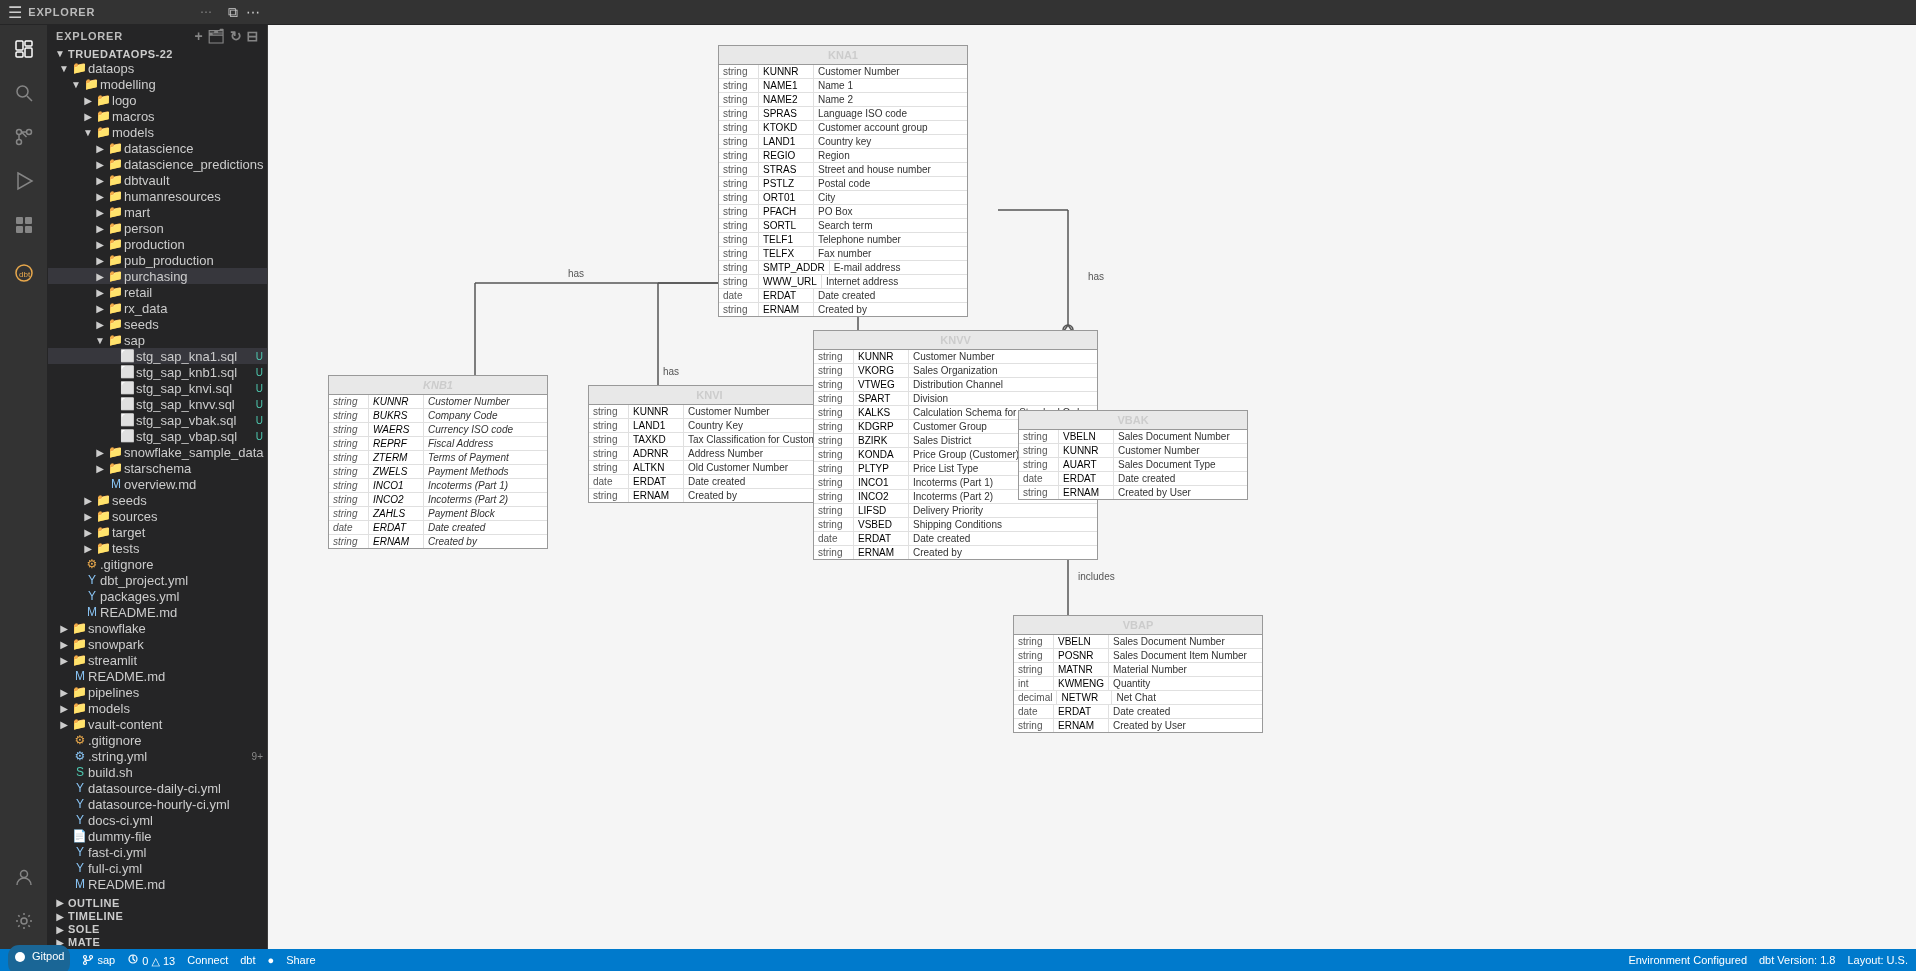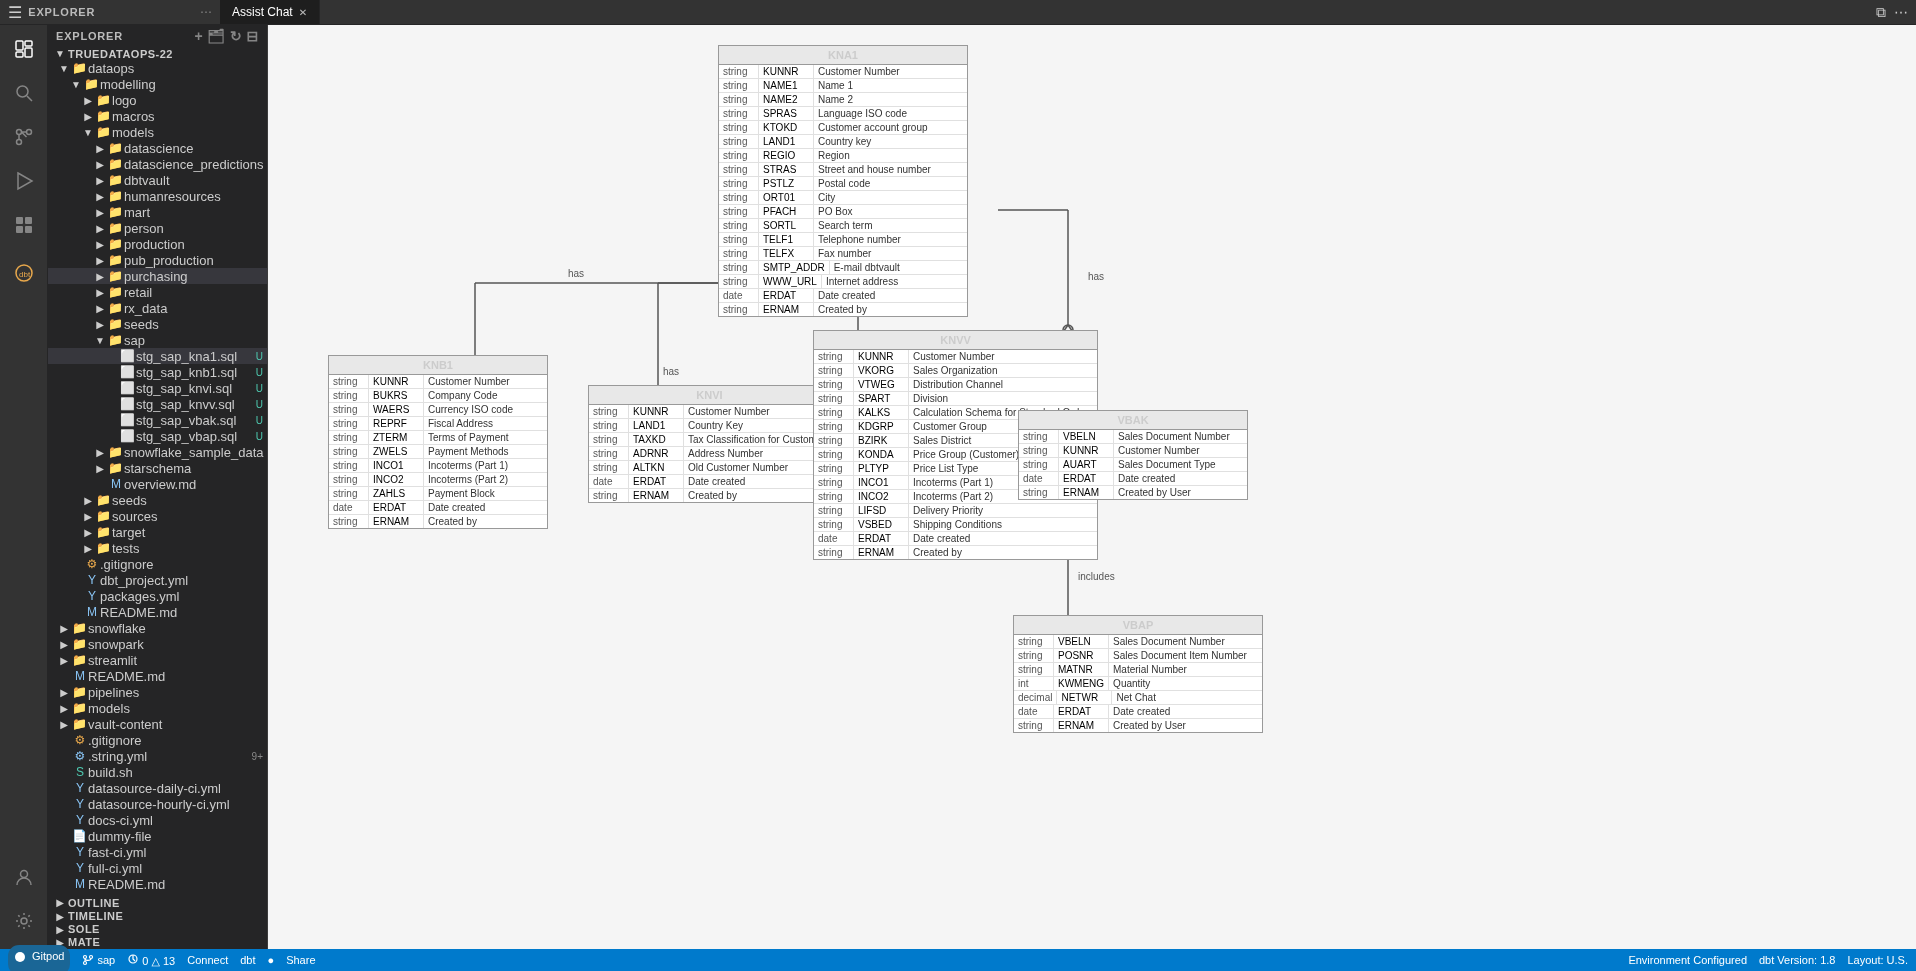--- a/index.html
+++ b/index.html
@@ -59,26 +59,20 @@
     #statusbar-right { margin-left: auto; display: flex; gap: 12px; }
   </style>
 </head>
 <body>
 
 <div id="topbar">
   <div id="topbar-left">
     <span style="font-size:16px; cursor:pointer;">☰</span>
     <span style="font-size:11px; font-weight:600; letter-spacing:0.8px; color:#bbb; text-transform:uppercase;">EXPLORER</span>
     <span style="margin-left:auto; color:#858585;">⋯</span>
-  </div>
-  <div id="tabs-area">
-    <div class="tab active">
-      <span>Assist Chat</span>
-      <span class="tab-close">✕</span>
-    </div>
   </div>
   <div id="topbar-right">
     <span>⧉</span>
     <span>⋯</span>
   </div>
 </div>
 
 <div id="main">
 
   <div id="activity-bar">
@@ -629,40 +623,40 @@
             <span class="er-cell-desc">Telephone number</span>
           </div>
         <div class="er-row">
             <span class="er-cell-type">string</span>
             <span class="er-cell-name">TELFX</span>
             <span class="er-cell-desc">Fax number</span>
           </div>
         <div class="er-row">
             <span class="er-cell-type">string</span>
             <span class="er-cell-name">SMTP_ADDR</span>
-            <span class="er-cell-desc">E-mail dbtvault</span>
+            <span class="er-cell-desc">E-mail address</span>
           </div>
         <div class="er-row">
             <span class="er-cell-type">string</span>
             <span class="er-cell-name">WWW_URL</span>
             <span class="er-cell-desc">Internet address</span>
           </div>
         <div class="er-row">
             <span class="er-cell-type">date</span>
             <span class="er-cell-name">ERDAT</span>
             <span class="er-cell-desc">Date created</span>
           </div>
         <div class="er-row">
             <span class="er-cell-type">string</span>
             <span class="er-cell-name">ERNAM</span>
             <span class="er-cell-desc">Created by</span>
           </div>
       </div>
 
-      <div class="er-table" style="left:60px; top:330px; min-width:220px;">
+      <div class="er-table" style="left:60px; top:350px; min-width:220px;font-style:italic;">
         <div class="er-table-header">KNB1</div>
         <div class="er-row">
             <span class="er-cell-type">string</span>
             <span class="er-cell-name">KUNNR</span>
             <span class="er-cell-desc">Customer Number</span>
           </div>
         <div class="er-row">
             <span class="er-cell-type">string</span>
             <span class="er-cell-name">BUKRS</span>
             <span class="er-cell-desc">Company Code</span>

